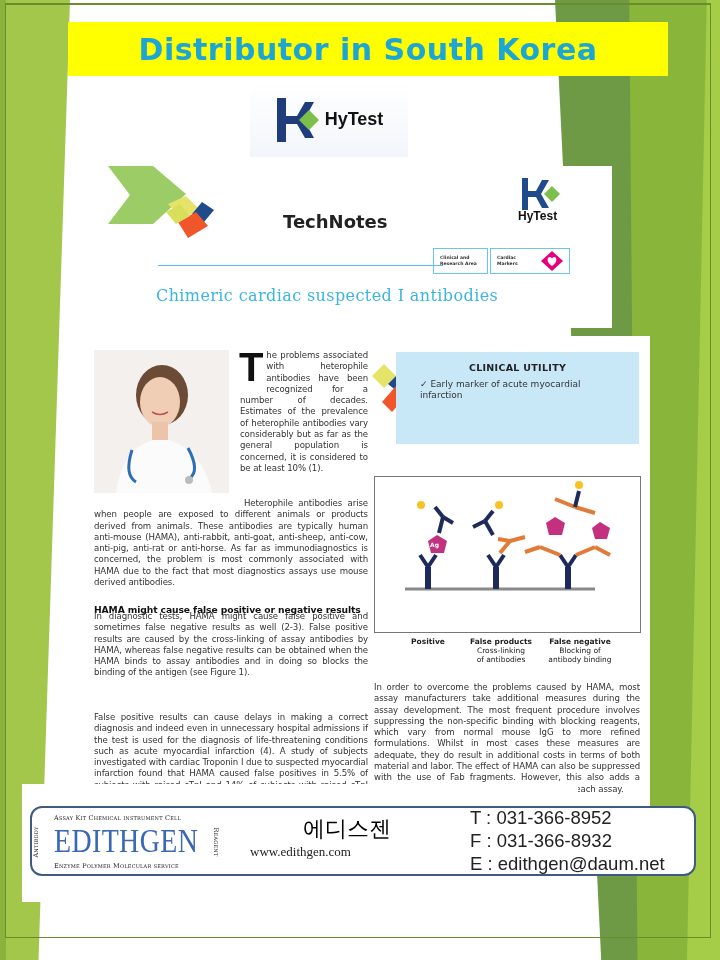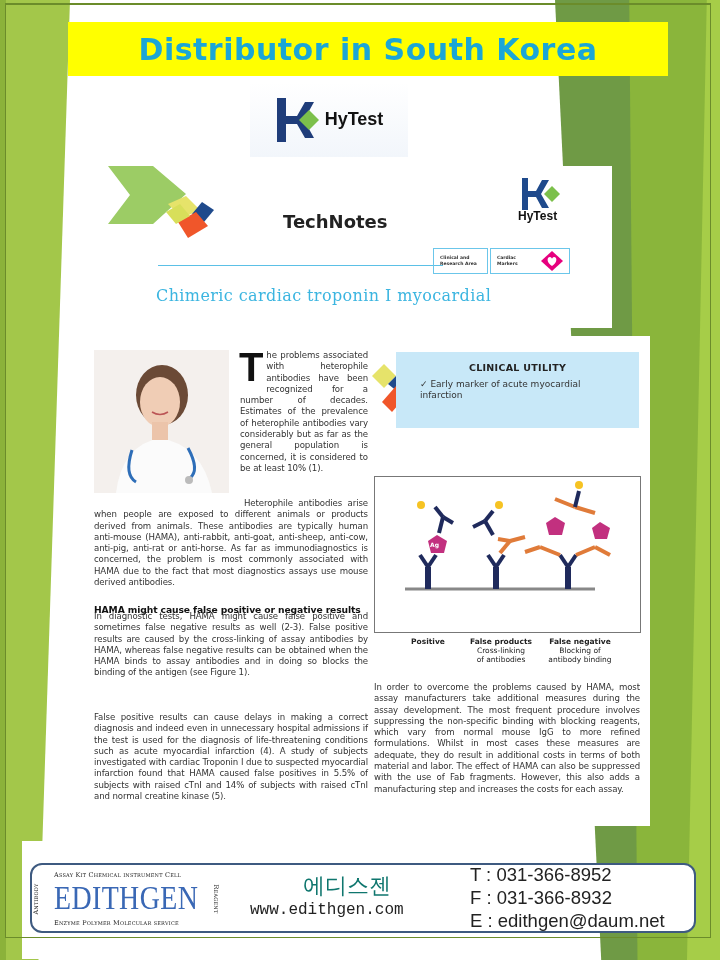--- a/index.html
+++ b/index.html
@@ -38,36 +38,36 @@
 
   
   .doc { left:80px; top:336px; width:570px; height:490px; background:#ffffff; }
   .photo { left:14px; top:14px; width:135px; height:143px; background:linear-gradient(135deg,#f3eeea 0%,#ffffff 50%,#ece9e6 100%); overflow:hidden; }
   .body-text { font-family:"DejaVu Sans", sans-serif; font-size:8.6px; line-height:11.3px; color:#333; text-align:justify; letter-spacing:-0.1px; }
   .col1-top { left:160px; top:14px; width:128px; }
   .dropcap { float:left; font-size:40px; line-height:34px; font-weight:bold; color:#111; margin:0 3px 0 -1px; font-family:"Liberation Sans", sans-serif; }
   .col1 { left:14px; width:274px; }
   .heading { font-weight:bold; color:#111; font-size:9.2px; }
 
-  .cu-box { left:316px; top:16px; width:243px; height:76px; background:#c8e8f8; }
+  .cu-box { left:316px; top:16px; width:243px; height:92px; background:#c8e8f8; }
   .cu-title { left:0; top:10px; width:100%; text-align:center; font-weight:bold; font-size:9.5px; color:#222; letter-spacing:0.3px; }
   .cu-item { left:24px; top:27px; width:200px; font-size:9px; line-height:11px; color:#333; }
 
   .fig-box { left:294px; top:140px; width:265px; height:155px; border:1px solid #777; background:#fff; }
   .fig-label { font-size:7.5px; text-align:center; color:#222; line-height:9px;margin-top:38px; }
   .fig-caption { left:294px; top:307px; width:266px; font-size:7.4px; line-height:9.5px; font-weight:bold; color:#222; }
   .col2 { left:294px; top:346px; width:266px; }
 
   
-  .footer-panel { left:22px; top:841px; width:556px; height:118px; background:#fff; }
+  .footer-panel { left:22px; top:784px; width:556px; height:118px; background:#fff; }
   .footer-card { left:8px; top:22px; width:666px; height:70px; border:2px solid #3e5a80; border-radius:12px; background:#fff; box-sizing:border-box; }
   .eg-small { font-family:"DejaVu Serif", serif; font-size:6.5px; color:#222; font-variant:small-caps; letter-spacing:0.2px; }
   .eg-logo { font-family:"Liberation Serif", serif; font-size:34px; color:#3a68b5; letter-spacing:0.5px; transform:scaleX(0.82); transform-origin:left; }
-  .ko-name { font-size:22px; color:#0f766e; text-align:center; }
-  .web { font-size:16px; color:#222; font-family:Liberation Mono, monospace; }
+  .ko-name { font-size:22px; color:#000000; text-align:center; }
+  .web { font-size:13px; color:#222; font-family:Liberation Serif, serif; }
   .contact { font-family:"Liberation Sans", sans-serif; font-size:18.5px; color:#222; line-height:23px; }
 </style>
 </head>
 <body>
 
 <div class="abs bg-left"></div>
 <div class="abs bg-left-edge"></div>
 <div class="abs bg-right-1"></div>
 <div class="abs bg-right-2"></div>
 <div class="abs bg-right-3"></div>
@@ -110,21 +110,21 @@
   <div class="abs tn-box" style="left:382px;width:80px;justify-content:space-between;">
     <div>
         <div>Cardiac</div>
         <div>Markers</div>
       </div>
     <svg width="22" height="20" viewBox="0 0 22 20">
       <polygon points="11,0 22,10 11,20 0,10" fill="#e6007e"></polygon>
       <path d="M11 15 C5 11 6 6 9 6 C10 6 11 7 11 8 C11 7 12 6 13 6 C16 6 17 11 11 15Z" fill="#fff"></path>
     </svg>
   </div>
-  <div class="abs tn-subtitle">Chimeric cardiac troponin I myocardial</div>
+  <div class="abs tn-subtitle">Chimeric cardiac suspected I antibodies</div>
 </div>
 
 <div class="abs doc">
   <div class="abs photo">
     <svg width="135" height="143" viewBox="0 0 135 143">
       <rect width="135" height="143" fill="#f4f0ed"></rect>
       <ellipse cx="68" cy="45" rx="26" ry="30" fill="#6b4a36"></ellipse>
       <ellipse cx="66" cy="52" rx="20" ry="25" fill="#f0cdb5"></ellipse>
       <path d="M22 143 Q28 95 66 88 Q108 95 118 143 Z" fill="#fbfbfb"></path>
       <rect x="58" y="72" width="16" height="18" fill="#ecc4aa"></rect>

